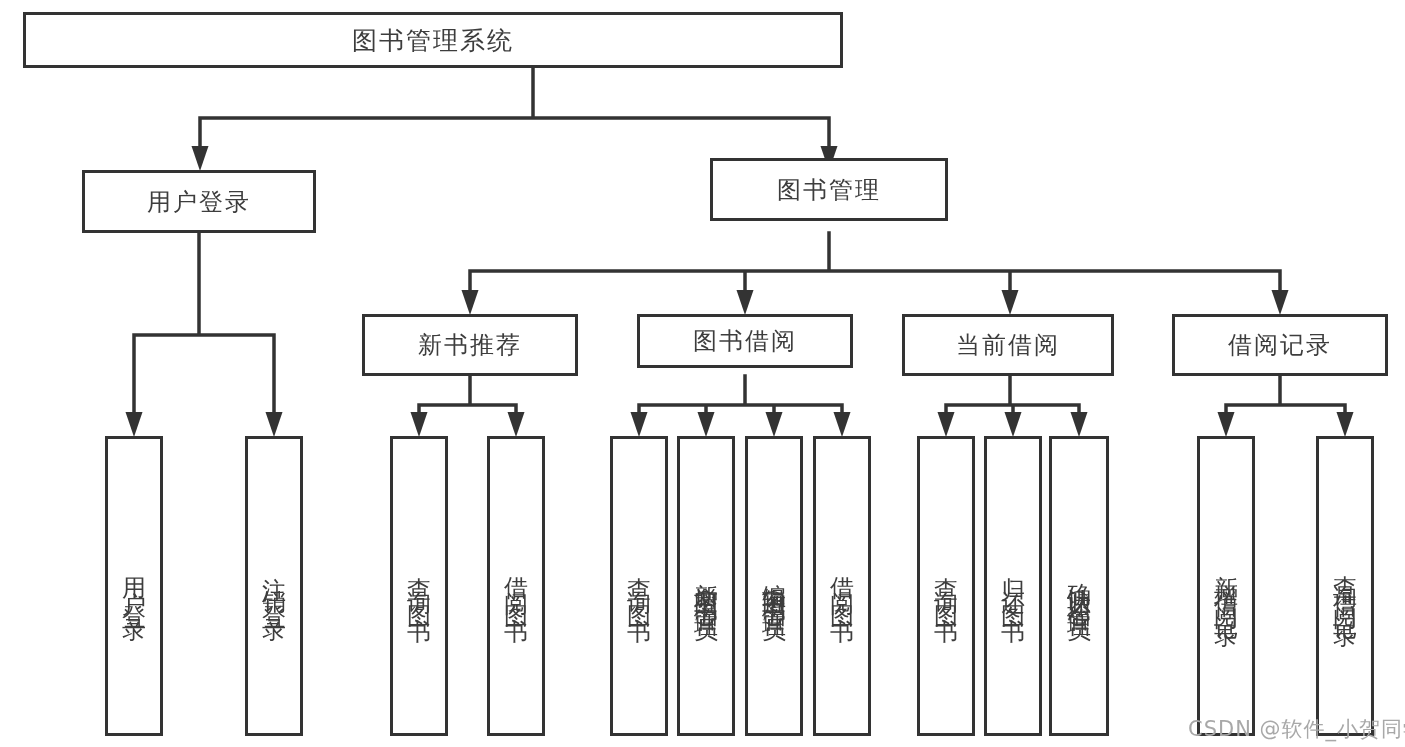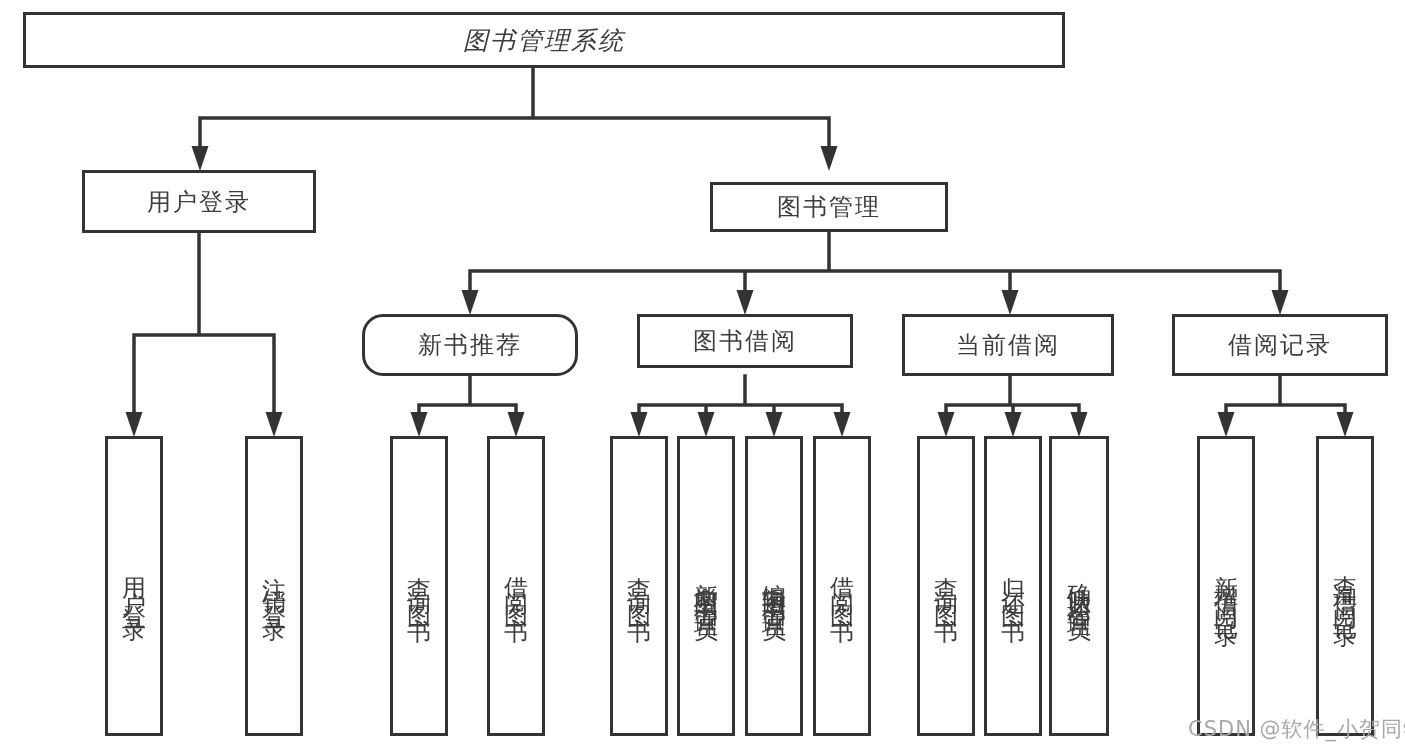--- a/index.html
+++ b/index.html
@@ -105,30 +105,30 @@
         <polygon points="1004.5,412 1021.5,412 1013,437" fill="#333333"></polygon>
         <polygon points="1070.5,412 1087.5,412 1079,437" fill="#333333"></polygon>
       </g>
       <g>
         <path d="M 1280 376 L 1280 405 M 1226 405 L 1345 405 M 1226 405 L 1226 416 M 1345 405 L 1345 416" fill="none" stroke="#333333" stroke-width="3.5" stroke-linecap="square"></path>
         <polygon points="1217.5,412 1234.5,412 1226,437" fill="#333333"></polygon>
         <polygon points="1336.5,412 1353.5,412 1345,437" fill="#333333"></polygon>
       </g>
     </svg>
   <div id="nodes">
-      <div class="node root" style="left: 23px; top: 12px; width: 1042px; height: 56px; font-style: italic;">
+      <div class="node root" style="left: 23px; top: 12px; width: 820px; height: 56px;">
         <span class="label">图书管理系统</span>
       </div>
       <div class="node" style="left: 82px; top: 170px; width: 234px; height: 63px;">
         <span class="label">用户登录</span>
       </div>
-      <div class="node" style="left: 710px; top: 182px; width: 238px; height: 50px;">
+      <div class="node" style="left: 710px; top: 158px; width: 238px; height: 63px;">
         <span class="label">图书管理</span>
       </div>
-      <div class="node" style="left: 362px; top: 314px; width: 216px; height: 62px; border-radius: 21px;">
+      <div class="node" style="left: 362px; top: 314px; width: 216px; height: 62px;">
         <span class="label">新书推荐</span>
       </div>
       <div class="node" style="left: 637px; top: 314px; width: 216px; height: 54px;">
         <span class="label">图书借阅</span>
       </div>
       <div class="node" style="left: 902px; top: 314px; width: 212px; height: 62px;">
         <span class="label">当前借阅</span>
       </div>
       <div class="node" style="left: 1172px; top: 314px; width: 216px; height: 62px;">
         <span class="label">借阅记录</span>

